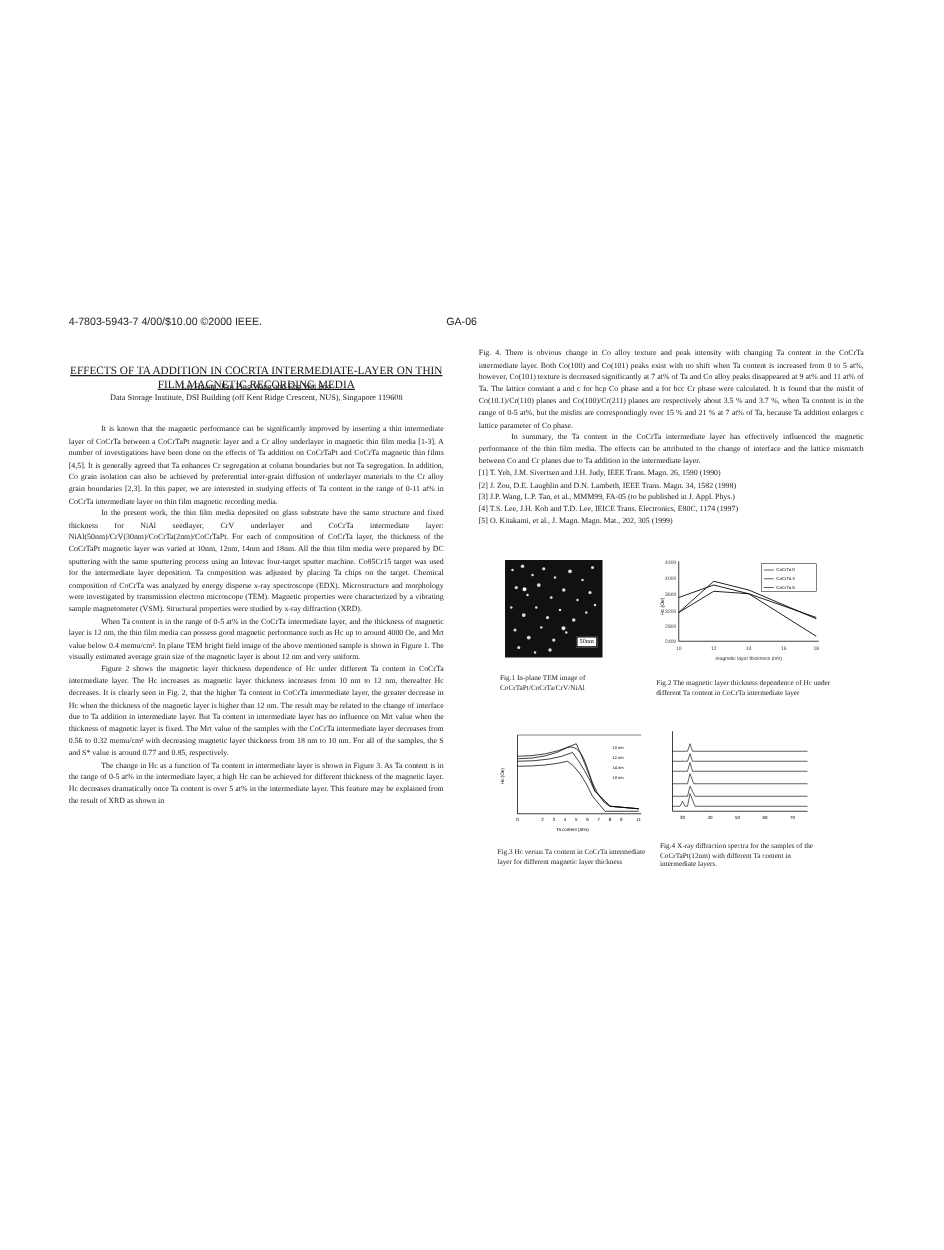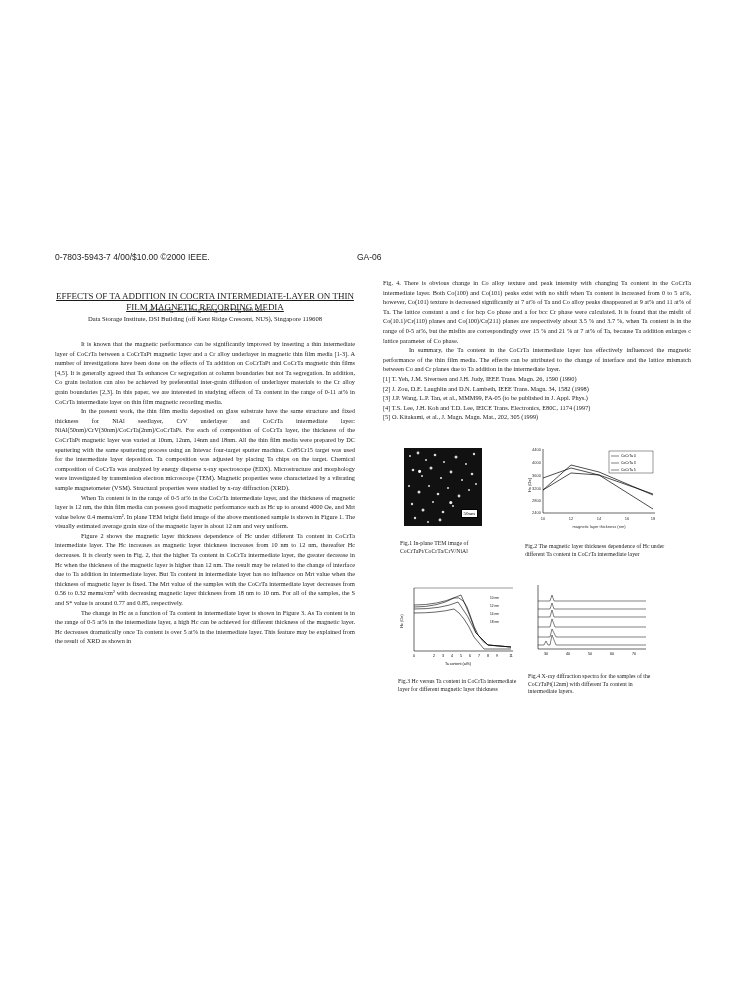--- a/index.html
+++ b/index.html
@@ -22,21 +22,21 @@
     radial-gradient(circle at 20% 30%, #fff 0 1px, transparent 2px),
     radial-gradient(circle at 60% 70%, #eee 0 1px, transparent 2px);
     background-color:#111; position:relative; overflow:hidden; }
   .tem svg { position:absolute; left:0; top:0; }
   .scale { position:absolute; right:4px; bottom:8px; background:#fff; color:#000; font-size:5px; padding:1px 2px; border:1px solid #000; }
   svg text { font-family:"Liberation Sans", sans-serif; }
 </style>
 </head>
 <body>
 
-<div class="hdr left">0-7803-5943-7 4/00/$10.00 ©2000 IEEE.</div>
+<div class="hdr left">4-7803-5943-7 4/00/$10.00 ©2000 IEEE.</div>
 <div class="hdr right">GA-06</div>
 
 <div class="title">Effects of Ta Addition in CoCrTa Intermediate-Layer on Thin Film Magnetic Recording Media</div>
 <div class="authors">
   <div>Lei Huang, Jian Ping Wang and Eng Wei Soo</div>
   <div>Data Storage Institute, DSI Building (off Kent Ridge Crescent, NUS), Singapore 119608</div>
 </div>
 
 <div class="col left">
   <p>It is known that the magnetic performance can be significantly improved by inserting a thin intermediate layer of CoCrTa between a CoCrTaPt magnetic layer and a Cr alloy underlayer in magnetic thin film media [1-3]. A number of investigations have been done on the effects of Ta addition on CoCrTaPt and CoCrTa magnetic thin films [4,5]. It is generally agreed that Ta enhances Cr segregation at column boundaries but not Ta segregation. In addition, Co grain isolation can also be achieved by preferential inter-grain diffusion of underlayer materials to the Cr alloy grain boundaries [2,3]. In this paper, we are interested in studying effects of Ta content in the range of 0-11 at% in CoCrTa intermediate layer on thin film magnetic recording media.</p>

